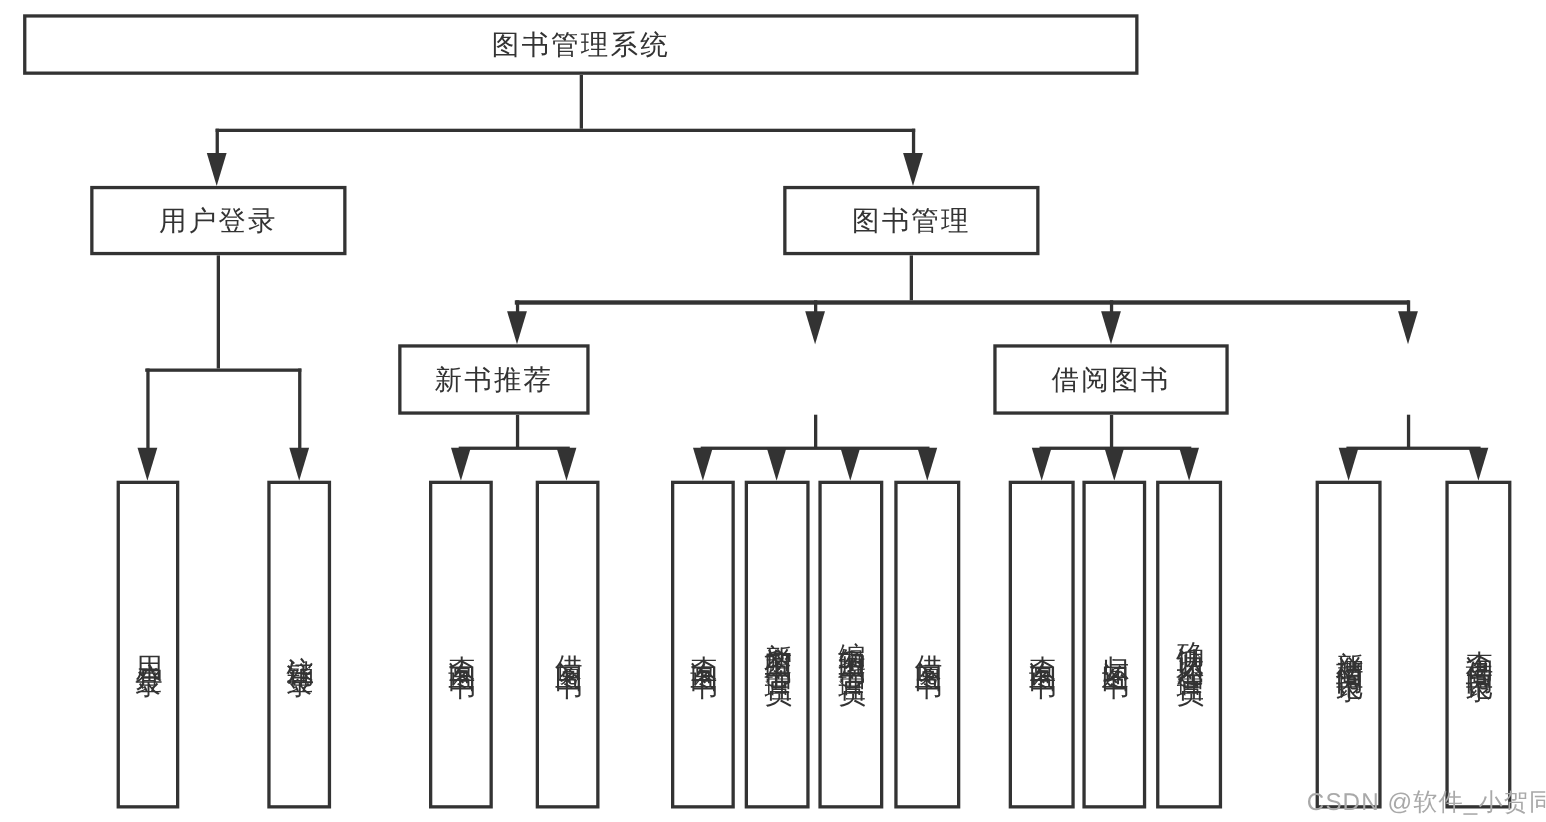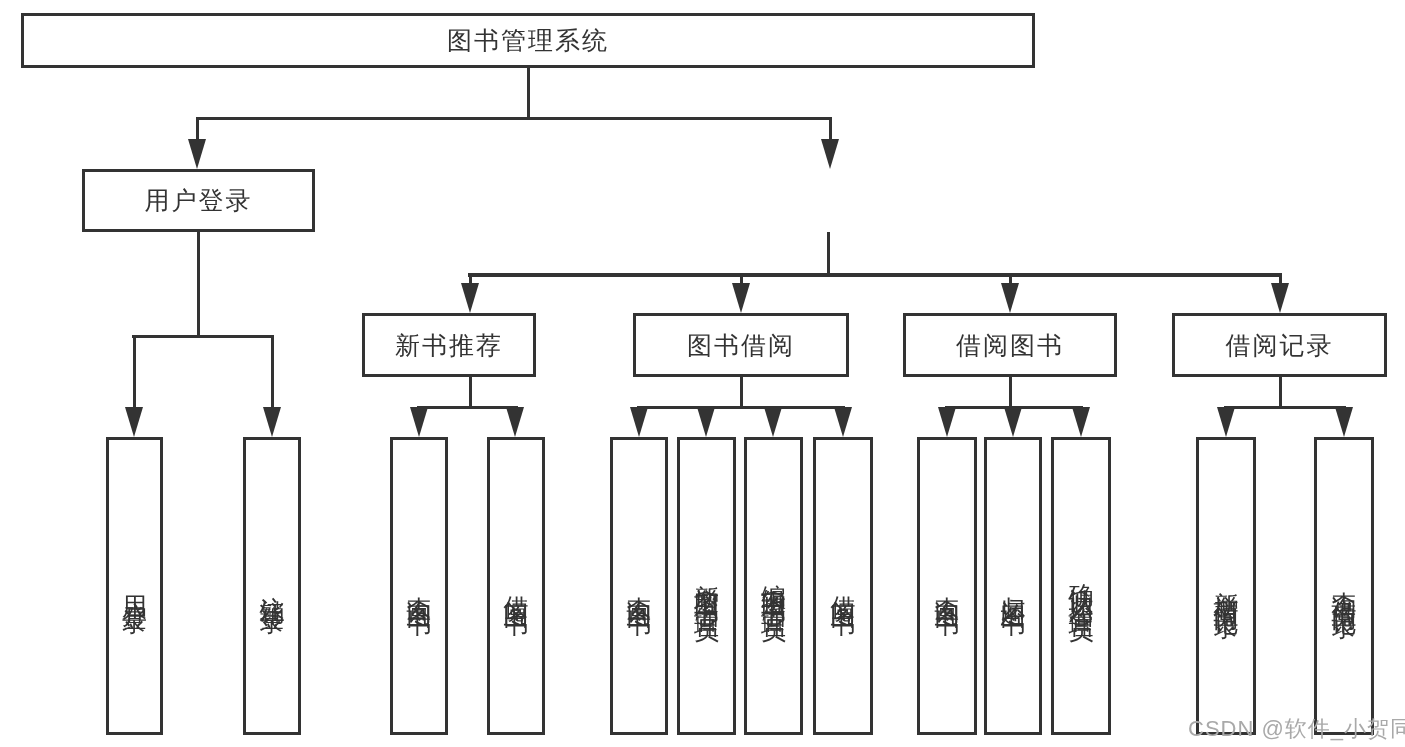--- a/index.html
+++ b/index.html
@@ -51,20 +51,23 @@
   <div class="vl" style="left:527px;top:68px;height:49px;"></div>
   <div class="hl" style="left:196px;top:117px;width:636px;"></div>
   <div class="vl" style="left:196px;top:117px;height:24px;"></div>
   <div class="arr" style="left:188px;top:139px;"></div>
   <div class="vl" style="left:829px;top:117px;height:24px;"></div>
   <div class="arr" style="left:821px;top:139px;"></div>
 
   <div class="hbox" style="left:82px;top:169px;width:233px;height:63px;">
     <span>用户登录</span>
   </div>
+  <div class="hbox" style="left:712px;top:169px;width:233px;height:63px;">
+    <span>图书管理</span>
+  </div>
 
   <div class="vl" style="left:197px;top:232px;height:103px;"></div>
   <div class="hl" style="left:132px;top:335px;width:142px;"></div>
   <div class="vl" style="left:133px;top:335px;height:74px;"></div>
   <div class="arr" style="left:125px;top:407px;"></div>
   <div class="vl" style="left:271px;top:335px;height:74px;"></div>
   <div class="arr" style="left:263px;top:407px;"></div>
 
   <div class="vl" style="left:827px;top:232px;height:41px;"></div>
   <div class="hl thick" style="left:468px;top:273px;width:813px;"></div>
@@ -73,28 +76,22 @@
   <div class="vl" style="left:740px;top:273px;height:12px;"></div>
   <div class="arr" style="left:732px;top:283px;"></div>
   <div class="vl" style="left:1009px;top:273px;height:12px;"></div>
   <div class="arr" style="left:1001px;top:283px;"></div>
   <div class="vl" style="left:1279px;top:273px;height:12px;"></div>
   <div class="arr" style="left:1271px;top:283px;"></div>
 
   <div class="hbox" style="left:362px;top:313px;width:174px;height:64px;">
     <span>新书推荐</span>
   </div>
-  <div class="hbox" style="left:633px;top:313px;width:216px;height:64px;">
-    <span>图书借阅</span>
-  </div>
   <div class="hbox" style="left:903px;top:313px;width:214px;height:64px;">
     <span>借阅图书</span>
-  </div>
-  <div class="hbox" style="left:1172px;top:313px;width:215px;height:64px;">
-    <span>借阅记录</span>
   </div>
 
   <div class="vl" style="left:469px;top:377px;height:30px;"></div>
   <div class="hl" style="left:417px;top:406px;width:101px;"></div>
   <div class="arr" style="left:410px;top:407px;"></div>
   <div class="arr" style="left:506px;top:407px;"></div>
 
   <div class="vl" style="left:740px;top:377px;height:30px;"></div>
   <div class="hl" style="left:637px;top:406px;width:208px;"></div>
   <div class="arr" style="left:630px;top:407px;"></div>

